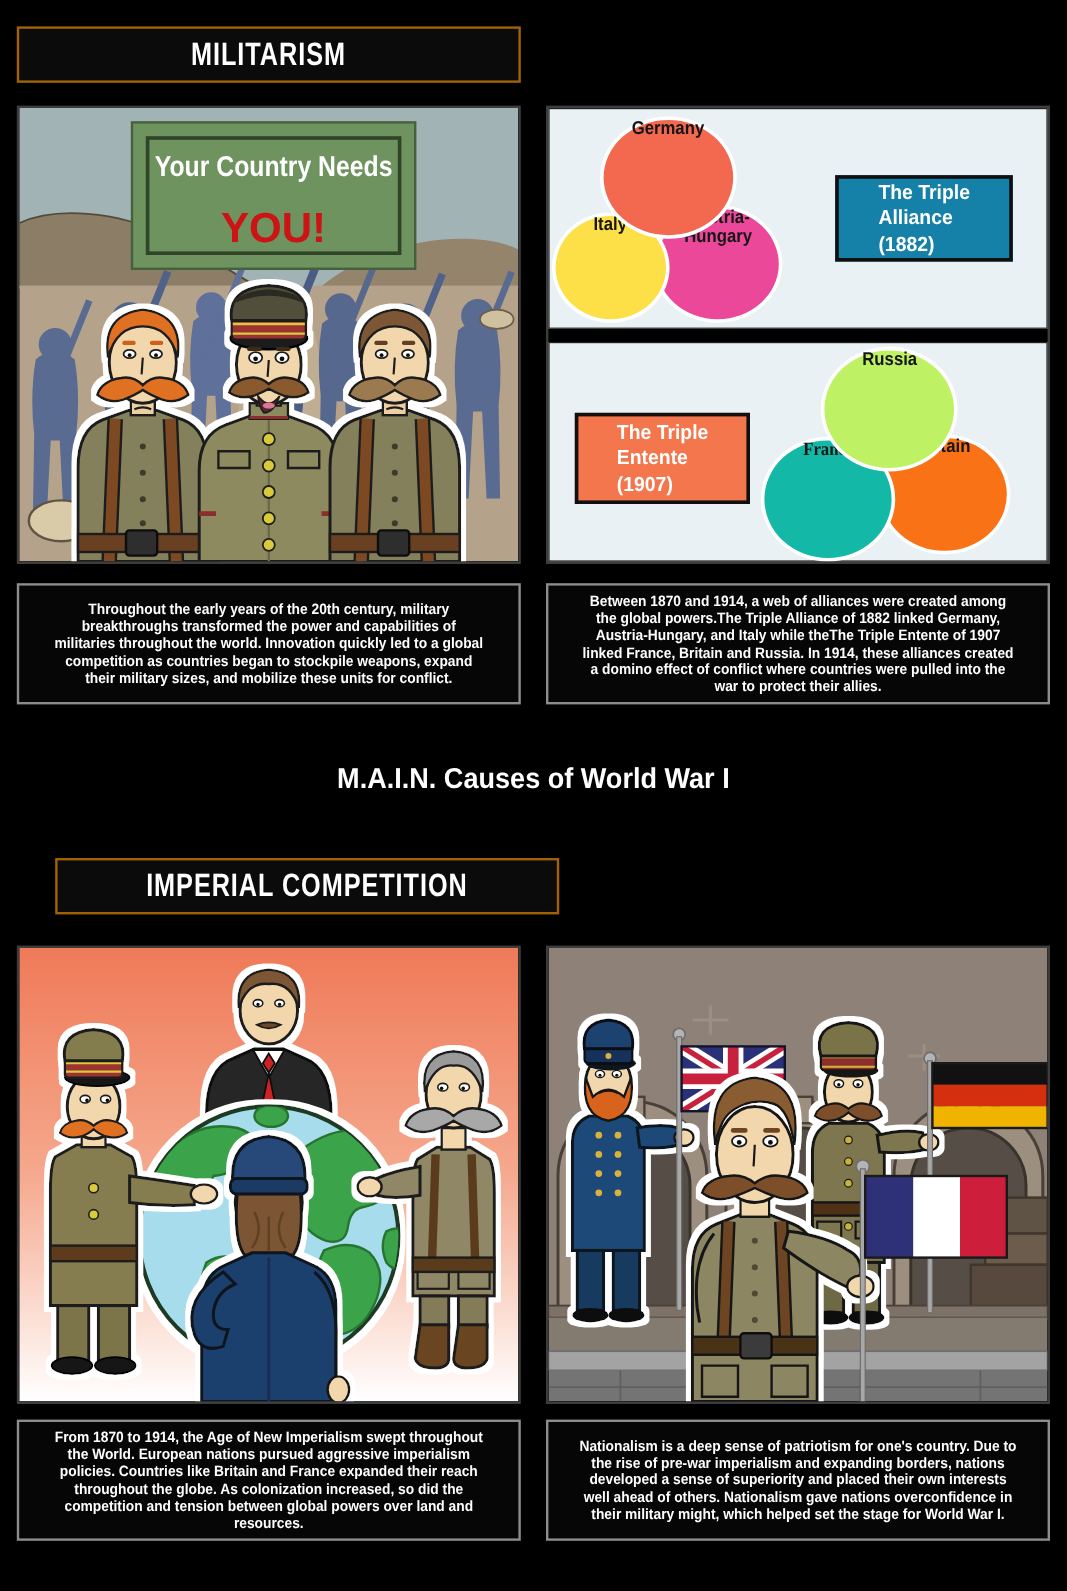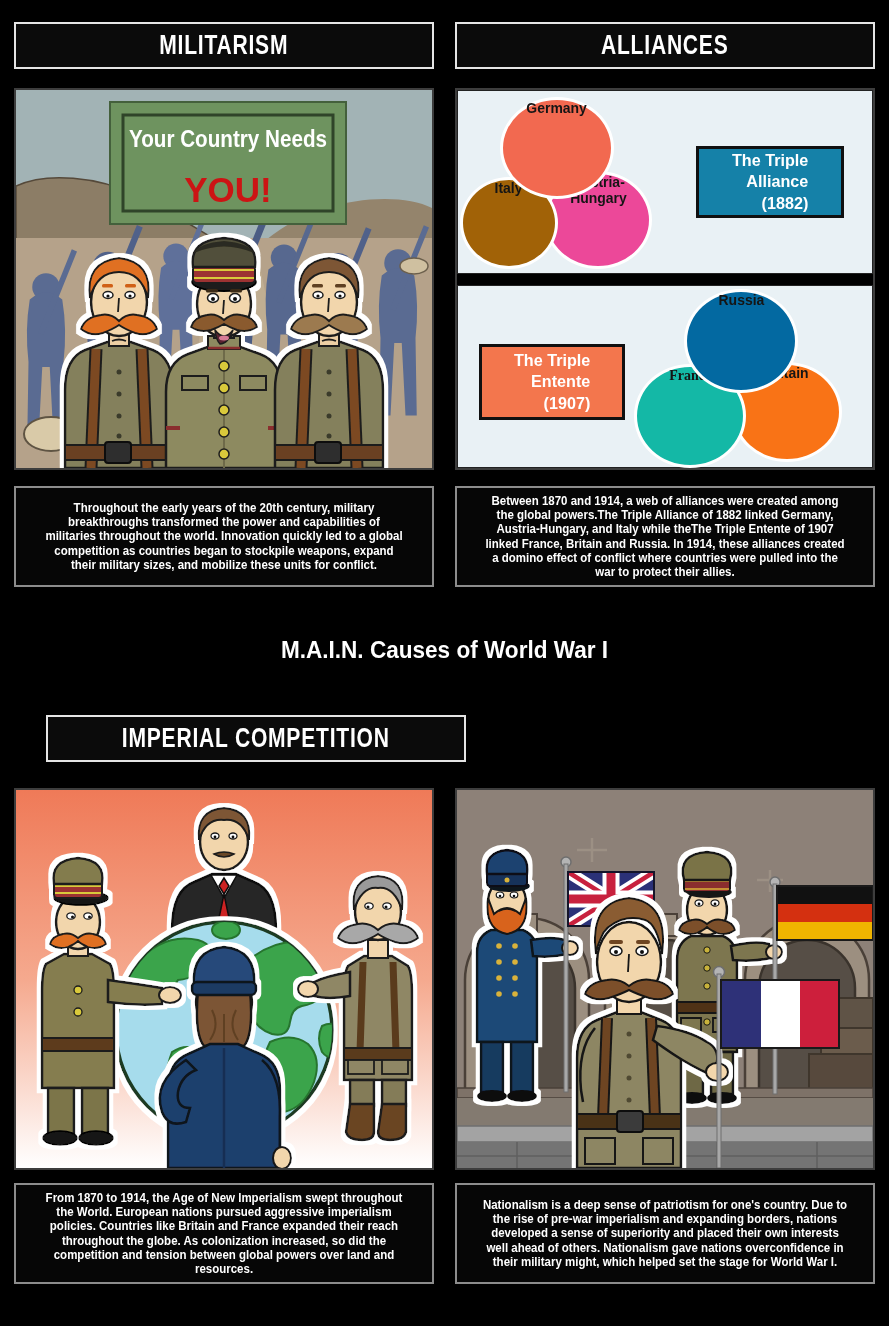--- a/index.html
+++ b/index.html
@@ -7,21 +7,21 @@
   .page {
     position:relative; width:889px; height:1326px; background:#000;
     font-family:"Liberation Sans", sans-serif; overflow:hidden;
   }
   .col-left  { left:14px; }
   .col-right { left:455px; }
 
   
   .panel-header {
     position:absolute; width:420px; height:47px;
-    background:#0b0b0b; border:2px solid #e5e5e5;
+    background:#0b0b0b; border:2px solid #a16207;
     display:flex; align-items:center; justify-content:center;
   }
   .panel-header span {
     color:#fff; font-weight:bold; font-size:27px; letter-spacing:1px;
     transform:scaleX(0.78); white-space:nowrap; display:inline-block;
   }
   .row1-header { top:22px; }
   .row2-header { top:715px;margin-left:32px; }
 
   
@@ -60,21 +60,21 @@
   .vc {
     position:absolute; border-radius:50%; border:3px solid #fff;
     display:flex; align-items:flex-start; justify-content:center; text-align:center;
   }
   .vc span {
     font-weight:bold; color:#151515; font-size:15.5px; line-height:1.05;
     white-space:pre-line; transform:scaleX(0.9); display:inline-block;
   }
   .alliance-box {
     position:absolute; border:3px solid #101010;
-    display:flex; align-items:center; justify-content:center; text-align:right;
+    display:flex; align-items:center; justify-content:center; text-align:left;
   }
   .alliance-box span {
     color:#fff; font-weight:bold; font-size:17px; line-height:1.26;
     white-space:pre-line; transform:scaleX(0.95); display:inline-block;
   }
 </style>
 </head>
 <body>
 
 <div class="page">
@@ -214,28 +214,25 @@
           <path d="M-7,251 Q0,248 7,251" stroke="#1e1e1e" stroke-width="1.8" fill="none"></path>
         </g>
       </g>
     </svg>
   </div>
 
   <div class="desc-box row1-desc col-left">
     <p>Throughout the early years of the 20th century, military breakthroughs transformed the power and capabilities of militaries throughout the world. Innovation quickly led to a global competition as countries began to stockpile weapons, expand their military sizes, and mobilize these units for conflict.</p>
   </div>
 
-  <header class="panel-header row1-header col-right">
-    <span>ALLIANCES</span>
-  </header>
 
   <div class="illo row1-illo col-right">
 
     <div class="sub-panel sub-top">
-      <div class="vc" style="left: 2px; top: 86px; width: 98px; height: 92px; z-index: 2; background-color: #a16207;">
+      <div class="vc" style="left: 2px; top: 86px; width: 98px; height: 92px; z-index: 2; background-color: #fde047;">
         <span>Italy</span>
       </div>
       <div class="vc" style="left: 86px; top: 80px; width: 108px; height: 98px; z-index: 1; background-color: #ec4899;">
         <span>Austria-
 Hungary</span>
       </div>
       <div class="vc" style="left: 42px; top: 6px; width: 114px; height: 102px; z-index: 3; background-color: rgb(242, 105, 80);">
         <span>Germany</span>
       </div>
       <div class="alliance-box" style="left: 238px; top: 55px; width: 148px; height: 72px; background-color: rgb(21, 129, 168);">
@@ -245,21 +242,21 @@
       </div>
     </div>
 
     <div class="sub-panel sub-bottom">
       <div class="vc" style="left: 176px; top: 78px; width: 112px; height: 104px; z-index: 2; background-color: #14b8a6; font-family: Liberation Serif, serif;">
         <span>France</span>
       </div>
       <div class="vc" style="left: 274px; top: 76px; width: 110px; height: 100px; z-index: 1; background-color: #f97316;">
         <span>Britain</span>
       </div>
-      <div class="vc" style="left: 226px; top: 3px; width: 114px; height: 104px; z-index: 3; background-color: #0369a1;">
+      <div class="vc" style="left: 226px; top: 3px; width: 114px; height: 104px; z-index: 3; background-color: #bef264;">
         <span>Russia</span>
       </div>
       <div class="alliance-box" style="left: 21px; top: 58px; width: 146px; height: 76px; background-color: rgb(243, 118, 77);">
         <span>The Triple
 Entente
 (1907)</span>
       </div>
     </div>
   </div>
 

